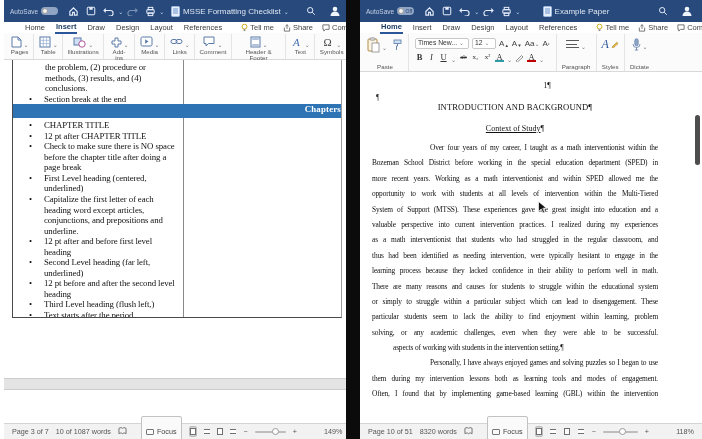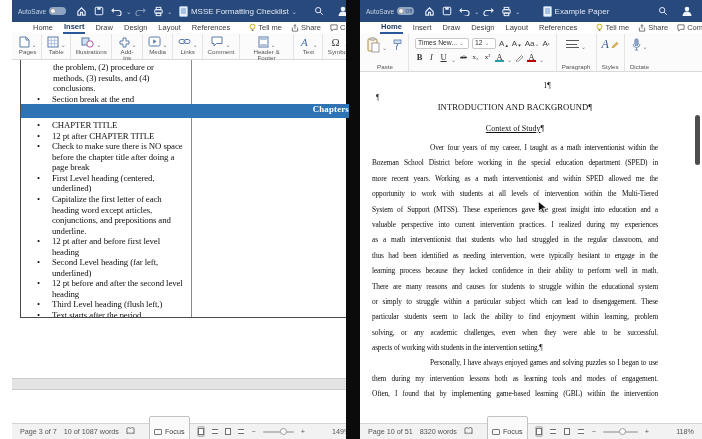--- a/index.html
+++ b/index.html
@@ -1,20 +1,20 @@
 <!DOCTYPE html>
 <html><head>
 <meta charset="utf-8">
 <style>
   html,body{margin:0;padding:0;background:#000;}
   *{box-sizing:border-box;}
   #stage{position:relative;width:702px;height:439px;background:#fff;overflow:hidden;
          font-family:"Liberation Sans",sans-serif;-webkit-font-smoothing:antialiased;}
   .win{position:absolute;top:0;height:439px;background:#fff;}
-  #win-left{left:12px;width:346px;}
+  #win-left{left:4px;width:346px;}
   #divider{position:absolute;top:0;left:346px;width:14px;height:439px;background:#0b0b0b;}
   #win-right{left:360px;width:342px;}
 
   
   .titlebar{height:22px;background:#27497b;display:flex;align-items:center;padding:0 6px;color:#dfe6f2;font-size:8px;position:relative;}
   .autosave-lbl{font-size:6.5px;color:#c6d2e6;margin-right:3px;}
   .toggle{width:17px;height:8px;border-radius:4px;background:#8fa3c2;position:relative;margin-right:6px;flex:none;}
   .toggle .knob{position:absolute;left:1px;top:1px;width:6px;height:6px;border-radius:50%;background:#f2f2f2;}
   .toggle .tstate{position:absolute;right:2px;top:1px;font-size:5px;color:#27497b;line-height:6px;}
   .tb-ic{width:13px;height:13px;margin:0 2.5px;flex:none;display:flex;align-items:center;justify-content:center;}
@@ -79,21 +79,21 @@
   .pagegap{position:absolute;left:0;top:318px;width:100%;height:12px;background:#e4e4e4;border-top:1px solid #cdcdcd;border-bottom:1px solid #cdcdcd;}
 
   #rdoc{height:351px;font-family:"Liberation Serif",serif;color:#111;}
   .pagenum{position:absolute;top:9px;left:44px;width:286px;text-align:center;font-size:7.6px;}
   .pmark{position:absolute;top:21px;left:16px;font-size:7.6px;color:#333;}
   .rhead{position:absolute;top:30px;left:12px;width:286px;text-align:center;font-size:8.6px;letter-spacing:.1px;}
   .rsub{position:absolute;top:52px;left:12px;width:286px;text-align:center;font-size:8px;}
   .rsub .us{text-decoration:underline;}
   .rbody{position:absolute;top:68px;left:12px;width:286px;font-size:7.4px;line-height:15.4px;letter-spacing:-.15px;}
   .rbody .ln{height:15.4px;overflow:hidden;text-align:justify;text-align-last:justify;}
-  .rbody .ln.end{text-align-last:left;}
+  .rbody .ln.end{text-align-last:left;margin-left:21px;}
   .rbody .ln.ind{padding-left:58px;}
   .rscroll{position:absolute;right:2px;top:43px;width:5px;height:50px;background:#4d4d4d;border-radius:3px;}
   #cursor{position:absolute;left:178px;top:128px;z-index:5;}
 
   
   .status{position:absolute;left:0;right:0;bottom:0;height:16px;background:#f2f2f2;border-top:1px solid #d4d4d4;display:flex;align-items:center;font-size:7.2px;color:#555;padding:0 8px;gap:7px;white-space:nowrap;}
   .focusbtn{display:flex;align-items:center;gap:3px;border:1px solid #c2c2c2;border-radius:2px;padding:10px 4px;background:#fafafa;color:#444;}
   .fico{width:8px;height:6px;border:1px solid #777;border-radius:1px;}
   .viewbtn{width:11px;height:11px;display:flex;align-items:center;justify-content:center;border-radius:2px;}
   .viewbtn.on{background:#d2d2d2;border:1px solid #bdbdbd;}

